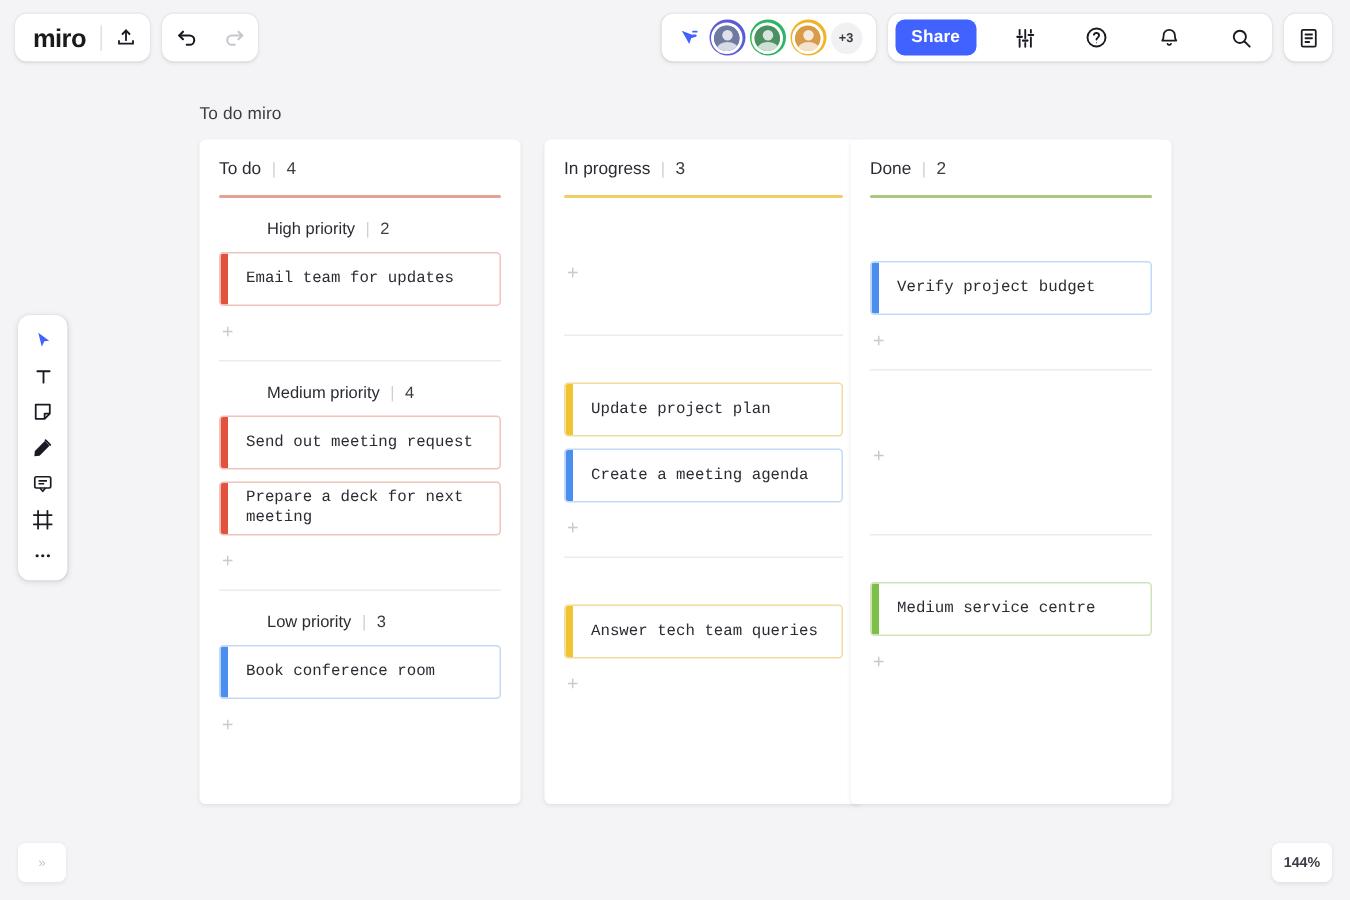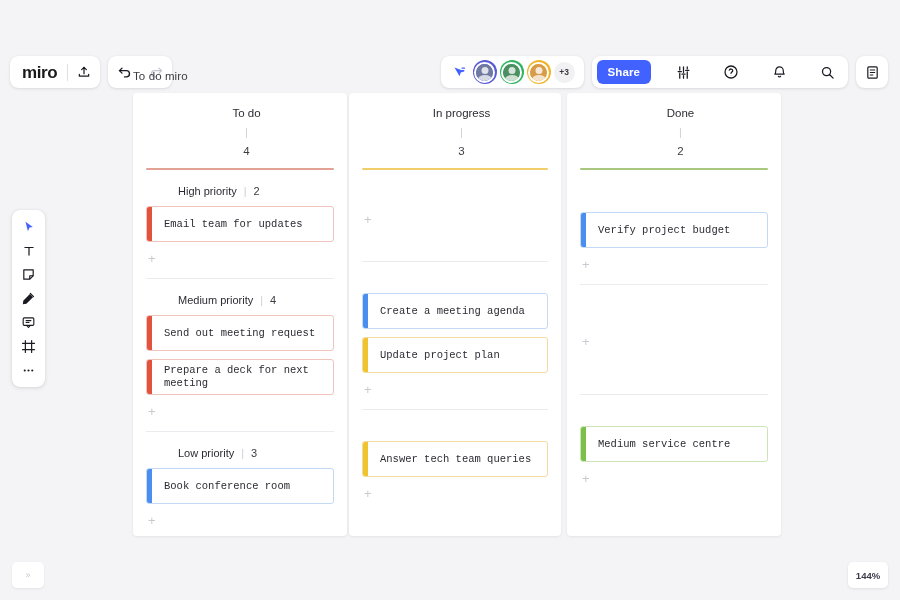--- a/index.html
+++ b/index.html
@@ -10,21 +10,21 @@
     font-family: "Liberation Sans", sans-serif;
     -webkit-font-smoothing: antialiased;
   }
   .canvas { position: relative; width: 900px; height: 600px; background: #f4f4f6; }
 
   
   .tl-group { position: absolute; top: 9px; left: 10px; display: flex; gap: 8px; }
   .pill {
     background: #ffffff; border-radius: 8px;
     box-shadow: 0 1px 3px rgba(0,0,0,.10), 0 0 1px rgba(0,0,0,.10);
-    display: flex; align-items: center; height: 32px; margin-top: 47px;
+    display: flex; align-items: center; height: 32px;
   }
   .logo-pill { padding: 0 0 0 12px; }
   .miro-logo {
     font-size: 17px; font-weight: 700; color: #1a1a1a;
     letter-spacing: -0.4px; line-height: 1; padding-right: 10px;
   }
   .vdiv { width: 1px; height: 17px; background: #e0e0e4; }
   .icon-btn {
     width: 32px; height: 32px; display: flex;
     align-items: center; justify-content: center; cursor: pointer;
@@ -84,27 +84,26 @@
   .board-title {
     position: absolute; left: 133px; top: 70px;
     font-size: 11.5px; color: #3c3c43; letter-spacing: .1px;
   }
   .frame {
     position: absolute; top: 93px;
     background: #ffffff; border-radius: 4px;
     box-shadow: 0 1px 3px rgba(0,0,0,.07);
   }
   .col-todo   { left: 133px;  width: 214px; height: 443px; }
-  .col-prog   { left: 349px;  width: 212px; height: 443px; }
+  .col-prog   { left: 363px;  width: 212px; height: 443px; }
   .col-done   { left: 567px;  width: 214px; height: 443px; }
 
   .col-head {
     display: flex; align-items: center; gap: 7px;
     padding: 14px 0 0 13px;
-    flex-direction: column;
   }
   .col-name { font-size: 11.5px; color: #2b2b33; }
   .col-sep  { font-size: 11px; color: #cfcfd6; }
   .col-count { font-size: 11.5px; color: #3c3c43; }
   .col-rule { height: 2px; border-radius: 2px; margin: 11px 13px 0 13px; }
 
   .lane { padding: 0 13px; }
   .lane-head {
     display: flex; align-items: baseline; gap: 7px;
     padding-top: 15px; padding-bottom: 9px; margin-left: 32px;
@@ -354,27 +353,27 @@
       <span class="col-count">3</span>
     </div>
     <div class="col-rule" style="background:#f0cf6a"></div>
 
     <div class="lane spacer-lane">
       <div class="add-row">+</div>
     </div>
     <div class="lane-rule"></div>
 
     <div class="lane" style="padding-top:31px">
+      <div class="card" style="border:1px solid #f1dca0">
+        <span class="card-bar" style="background:#f0c330"></span>
+        <span class="card-text">Update project plan</span>
+      </div>
       <div class="card" style="border:1px solid #c3d9f5">
         <span class="card-bar" style="background:#4a8ef0"></span>
         <span class="card-text">Create a meeting agenda</span>
-      </div>
-      <div class="card" style="border:1px solid #f1dca0">
-        <span class="card-bar" style="background:#f0c330"></span>
-        <span class="card-text">Update project plan</span>
       </div>
       <div class="add-row">+</div>
     </div>
     <div class="lane-rule"></div>
 
     <div class="lane" style="padding-top:31px">
       <div class="card" style="border:1px solid #f1dca0">
         <span class="card-bar" style="background:#f0c330"></span>
         <span class="card-text">Answer tech team queries</span>
       </div>

